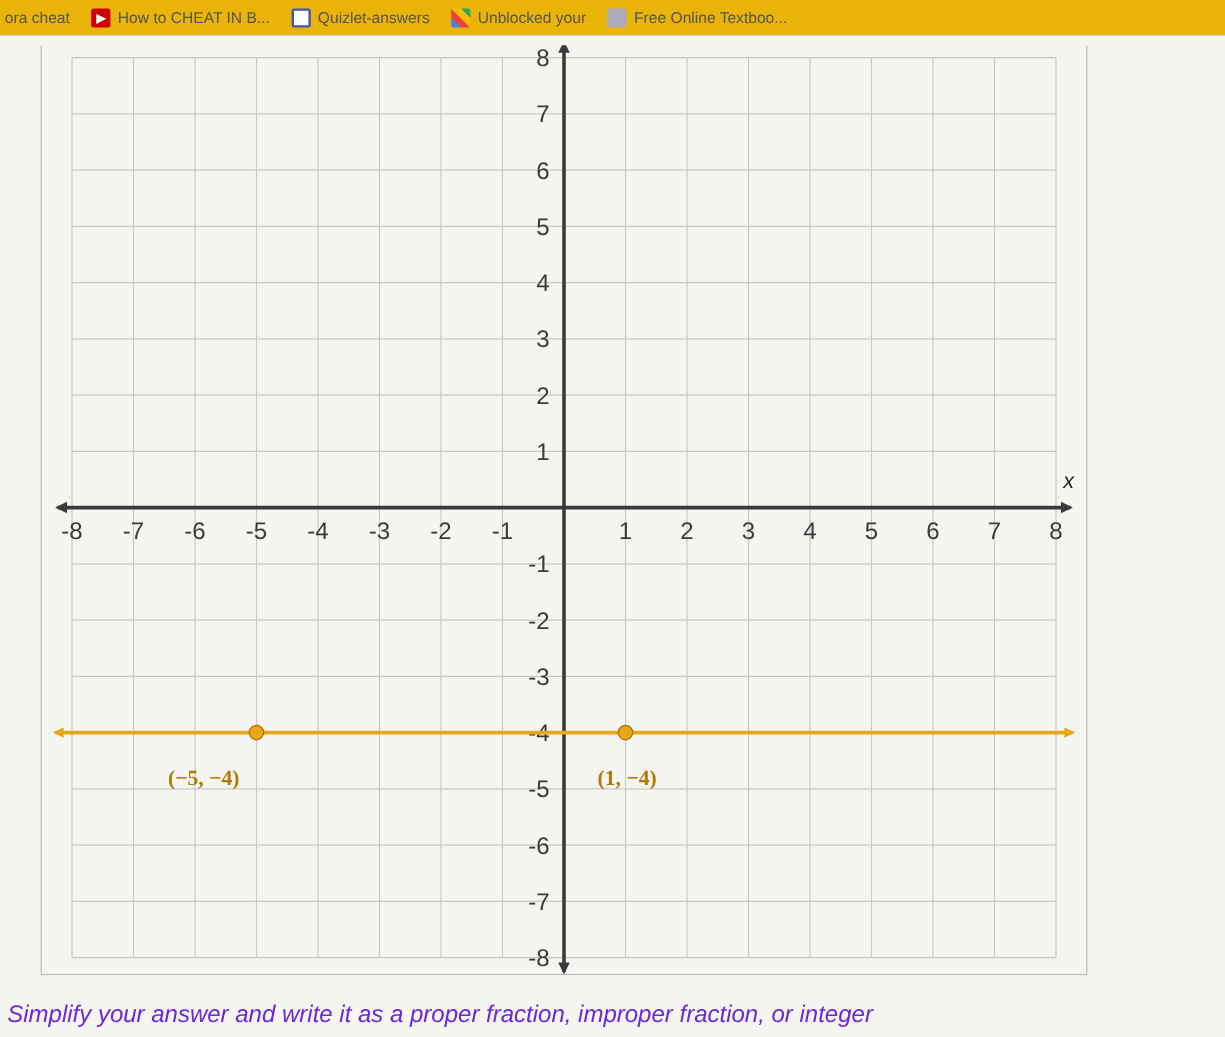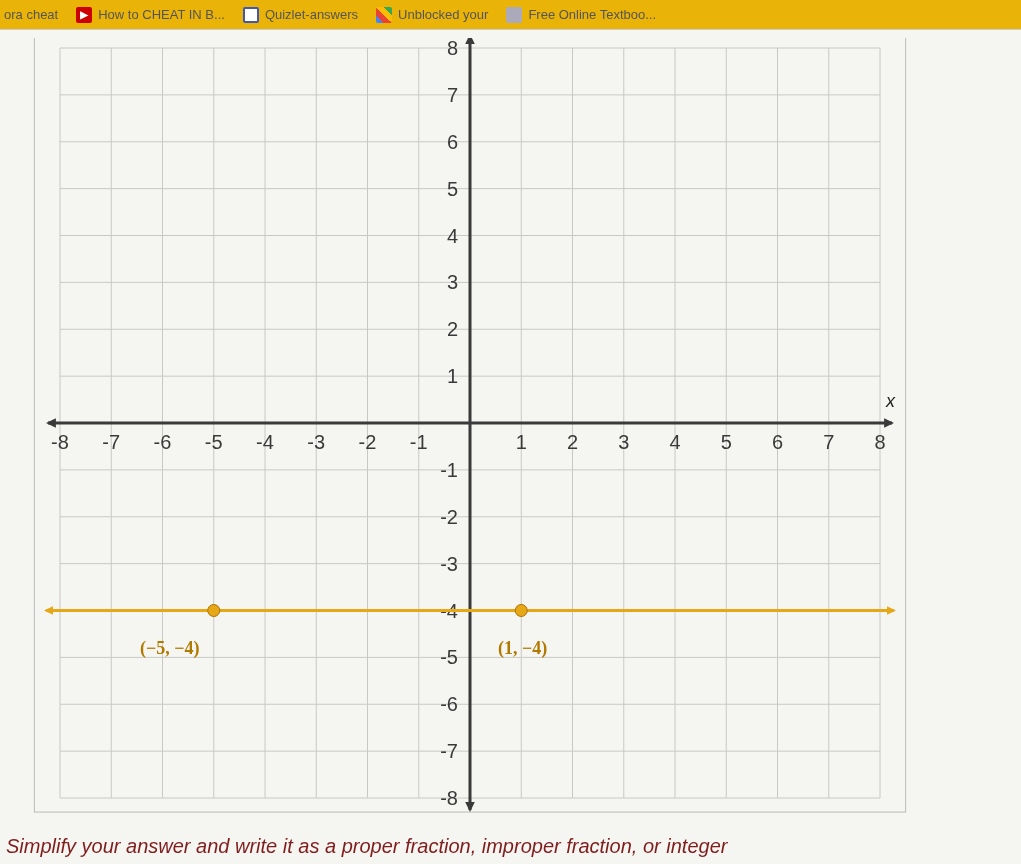--- a/index.html
+++ b/index.html
@@ -73,21 +73,21 @@
       font-size: 18px;
       color: #b07a00;
       font-family: Georgia, 'Times New Roman', serif;
     }
     .instruction {
       position: absolute;
       bottom: 6px;
       left: 6px;
       font-style: italic;
       font-size: 20px;
-      color: #7f1d1d;
+      color: #6d28d9;
       white-space: nowrap;
     }
   </style>
 </head>
 <body>
 
 <div class="bookmark-bar">
   <div class="bookmark">
     <span>ora cheat</span>
   </div>

